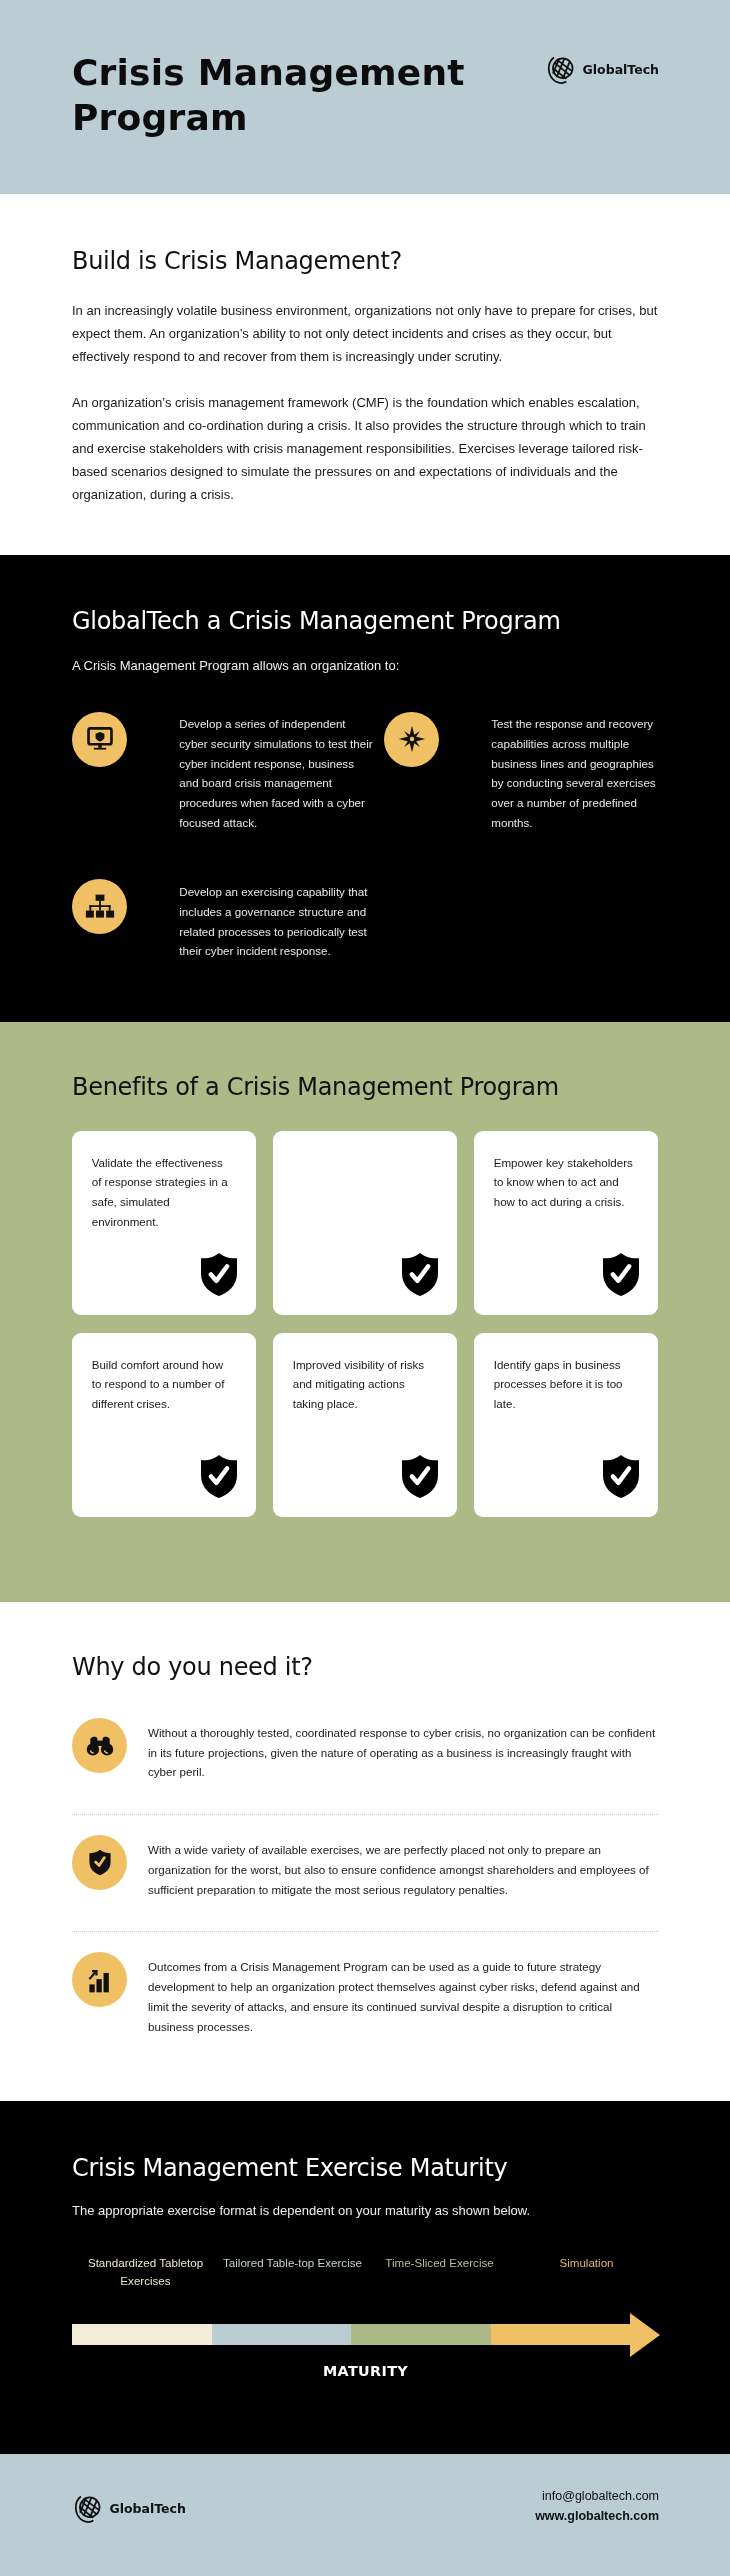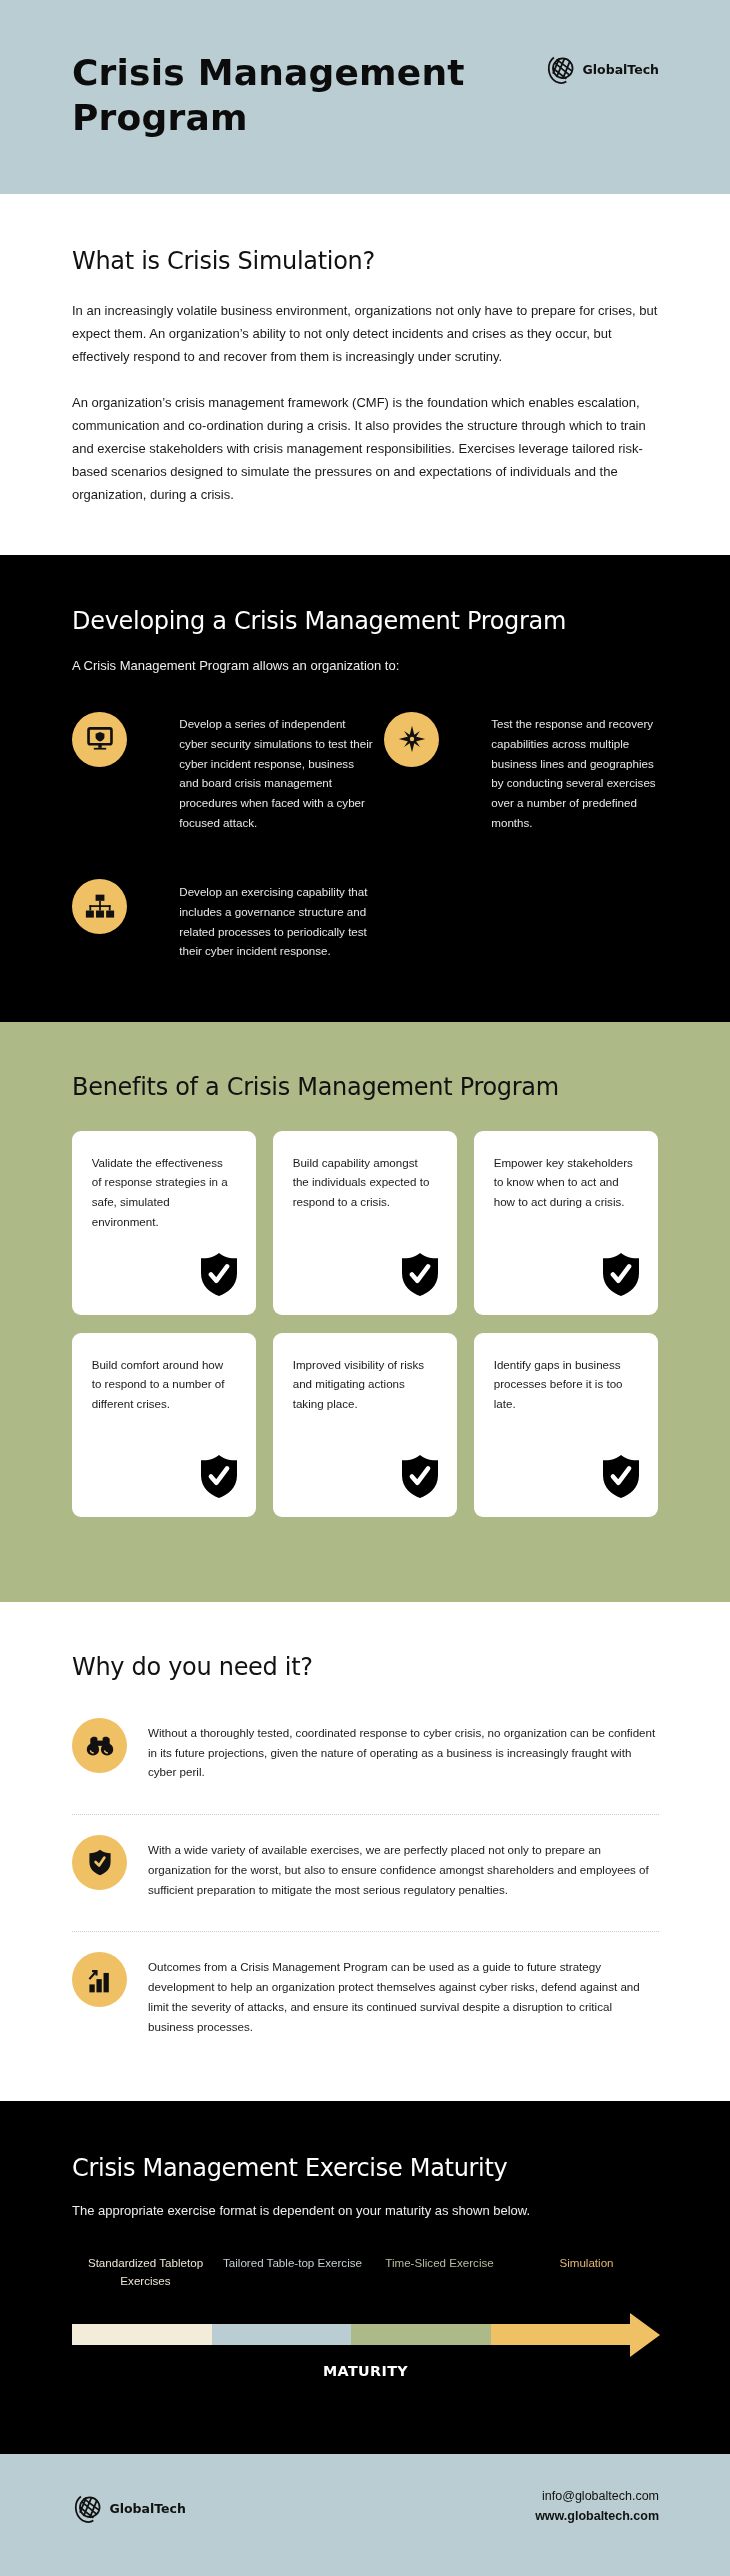--- a/index.html
+++ b/index.html
@@ -78,29 +78,29 @@
         <path d="M11 10 L28 24 M13 6 L30 19 M9 16 L24 28 M16 5 L9 22 M22 5 L13 26 M28 8 L20 28"></path>
         <path d="M10 4 C2 10 2 24 12 31 C16 33 21 33 24 31"></path>
       </svg>
       <span>GlobalTech</span>
     </div>
   </div>
 </section>
 
 <section class="what">
   <div class="wrap">
-    <h2>What is Crisis Simulation?</h2>
+    <h2>Build is Crisis Management?</h2>
     <p>In an increasingly volatile business environment, organizations not only have to prepare for crises, but expect them. An organization’s ability to not only detect incidents and crises as they occur, but effectively respond to and recover from them is increasingly under scrutiny.</p>
     <p>An organization’s crisis management framework (CMF) is the foundation which enables escalation, communication and co-ordination during a crisis. It also provides the structure through which to train and exercise stakeholders with crisis management responsibilities. Exercises leverage tailored risk-based scenarios designed to simulate the pressures on and expectations of individuals and the organization, during a crisis.</p>
   </div>
 </section>
 
 <section class="dev">
   <div class="wrap">
-    <h2>Developing a Crisis Management Program</h2>
+    <h2>GlobalTech a Crisis Management Program</h2>
     <p class="lead">A Crisis Management Program allows an organization to:</p>
     <div class="dev-grid">
       <div class="dev-item">
         <div class="circle">
           <svg viewBox="0 0 34 34">
               <rect x="4" y="5" width="26" height="18" rx="2" fill="none" stroke="#111" stroke-width="3"></rect>
               <path d="M17 9 L22 11 L22 15 C22 18 17 20 17 20 C17 20 12 18 12 15 L12 11 Z" fill="#111"></path>
               <rect x="15" y="23" width="4" height="4" fill="#111"></rect>
               <rect x="10" y="27" width="14" height="2" fill="#111"></rect>
             </svg>
@@ -144,21 +144,20 @@
     <h2>Benefits of a Crisis Management Program</h2>
     <div class="ben-grid">
       <div class="card">
         <p>Validate the effectiveness of response strategies in a safe, simulated environment.</p>
         <svg class="shield" viewBox="0 0 42 50">
             <path d="M21 1 C27 6 34 7 41 7 L41 24 C41 38 30 46 21 49 C12 46 1 38 1 24 L1 7 C8 7 15 6 21 1 Z" fill="#000"></path>
             <path d="M12 25 L18 32 L30 16" stroke="#fff" stroke-width="5" fill="none" stroke-linecap="round" stroke-linejoin="round"></path>
           </svg>
       </div>
       <div class="card">
-        <p>Build capability amongst the individuals expected to respond to a crisis.</p>
         <svg class="shield" viewBox="0 0 42 50">
             <path d="M21 1 C27 6 34 7 41 7 L41 24 C41 38 30 46 21 49 C12 46 1 38 1 24 L1 7 C8 7 15 6 21 1 Z" fill="#000"></path>
             <path d="M12 25 L18 32 L30 16" stroke="#fff" stroke-width="5" fill="none" stroke-linecap="round" stroke-linejoin="round"></path>
           </svg>
       </div>
       <div class="card">
         <p>Empower key stakeholders to know when to act and how to act during a crisis.</p>
         <svg class="shield" viewBox="0 0 42 50">
             <path d="M21 1 C27 6 34 7 41 7 L41 24 C41 38 30 46 21 49 C12 46 1 38 1 24 L1 7 C8 7 15 6 21 1 Z" fill="#000"></path>
             <path d="M12 25 L18 32 L30 16" stroke="#fff" stroke-width="5" fill="none" stroke-linecap="round" stroke-linejoin="round"></path>

